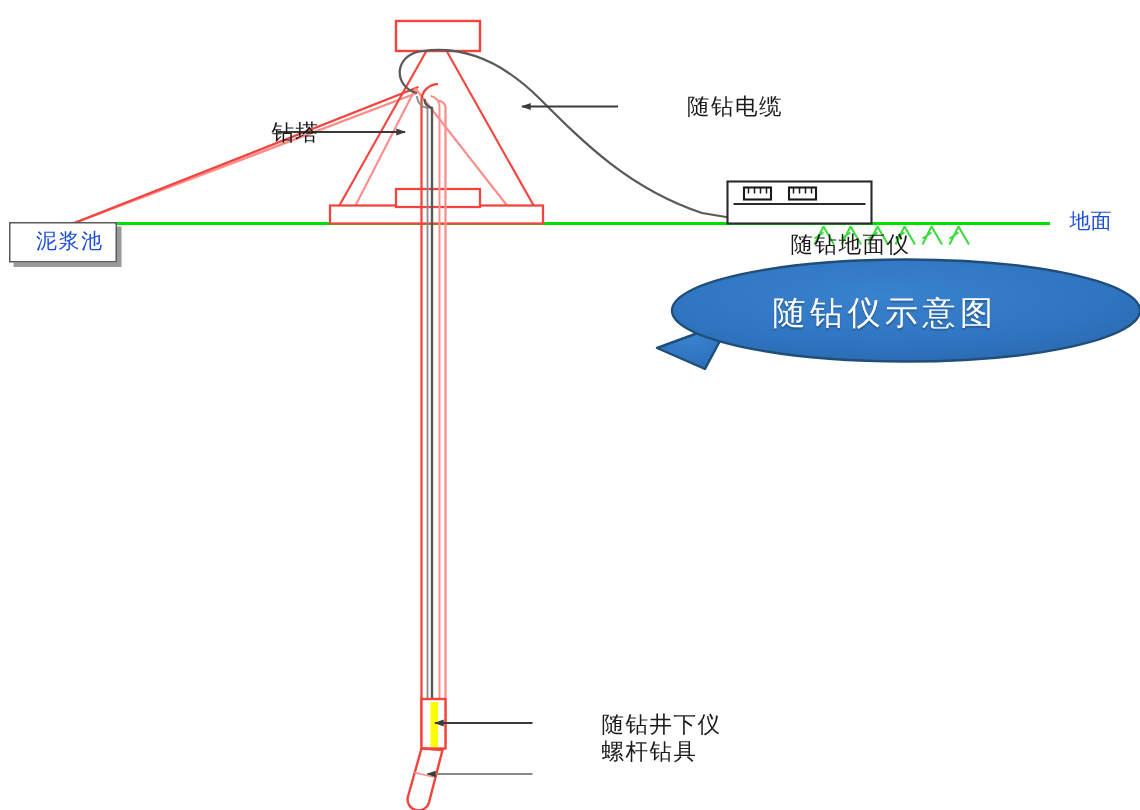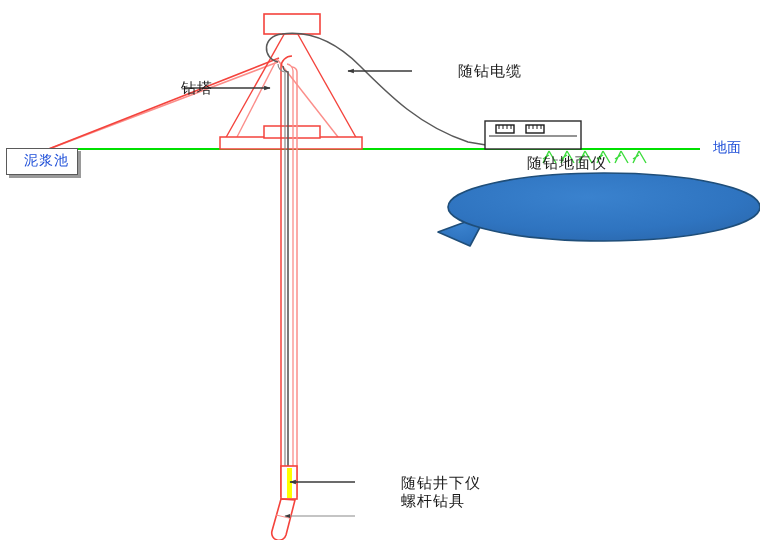--- a/index.html
+++ b/index.html
@@ -191,14 +191,15 @@
 
   <span class="lbl lbl-down">随钻井下仪</span>
 
   <span class="lbl lbl-motor">螺杆钻具</span>
 
   <span class="lbl lbl-ground">地面</span>
 
   <div class="mudpit-box"></div>
   <span class="mudpit-text">泥浆池</span>
 
+  <span class="bubble-text">随钻仪示意图</span>
 
 </div>
 
 </body></html>

